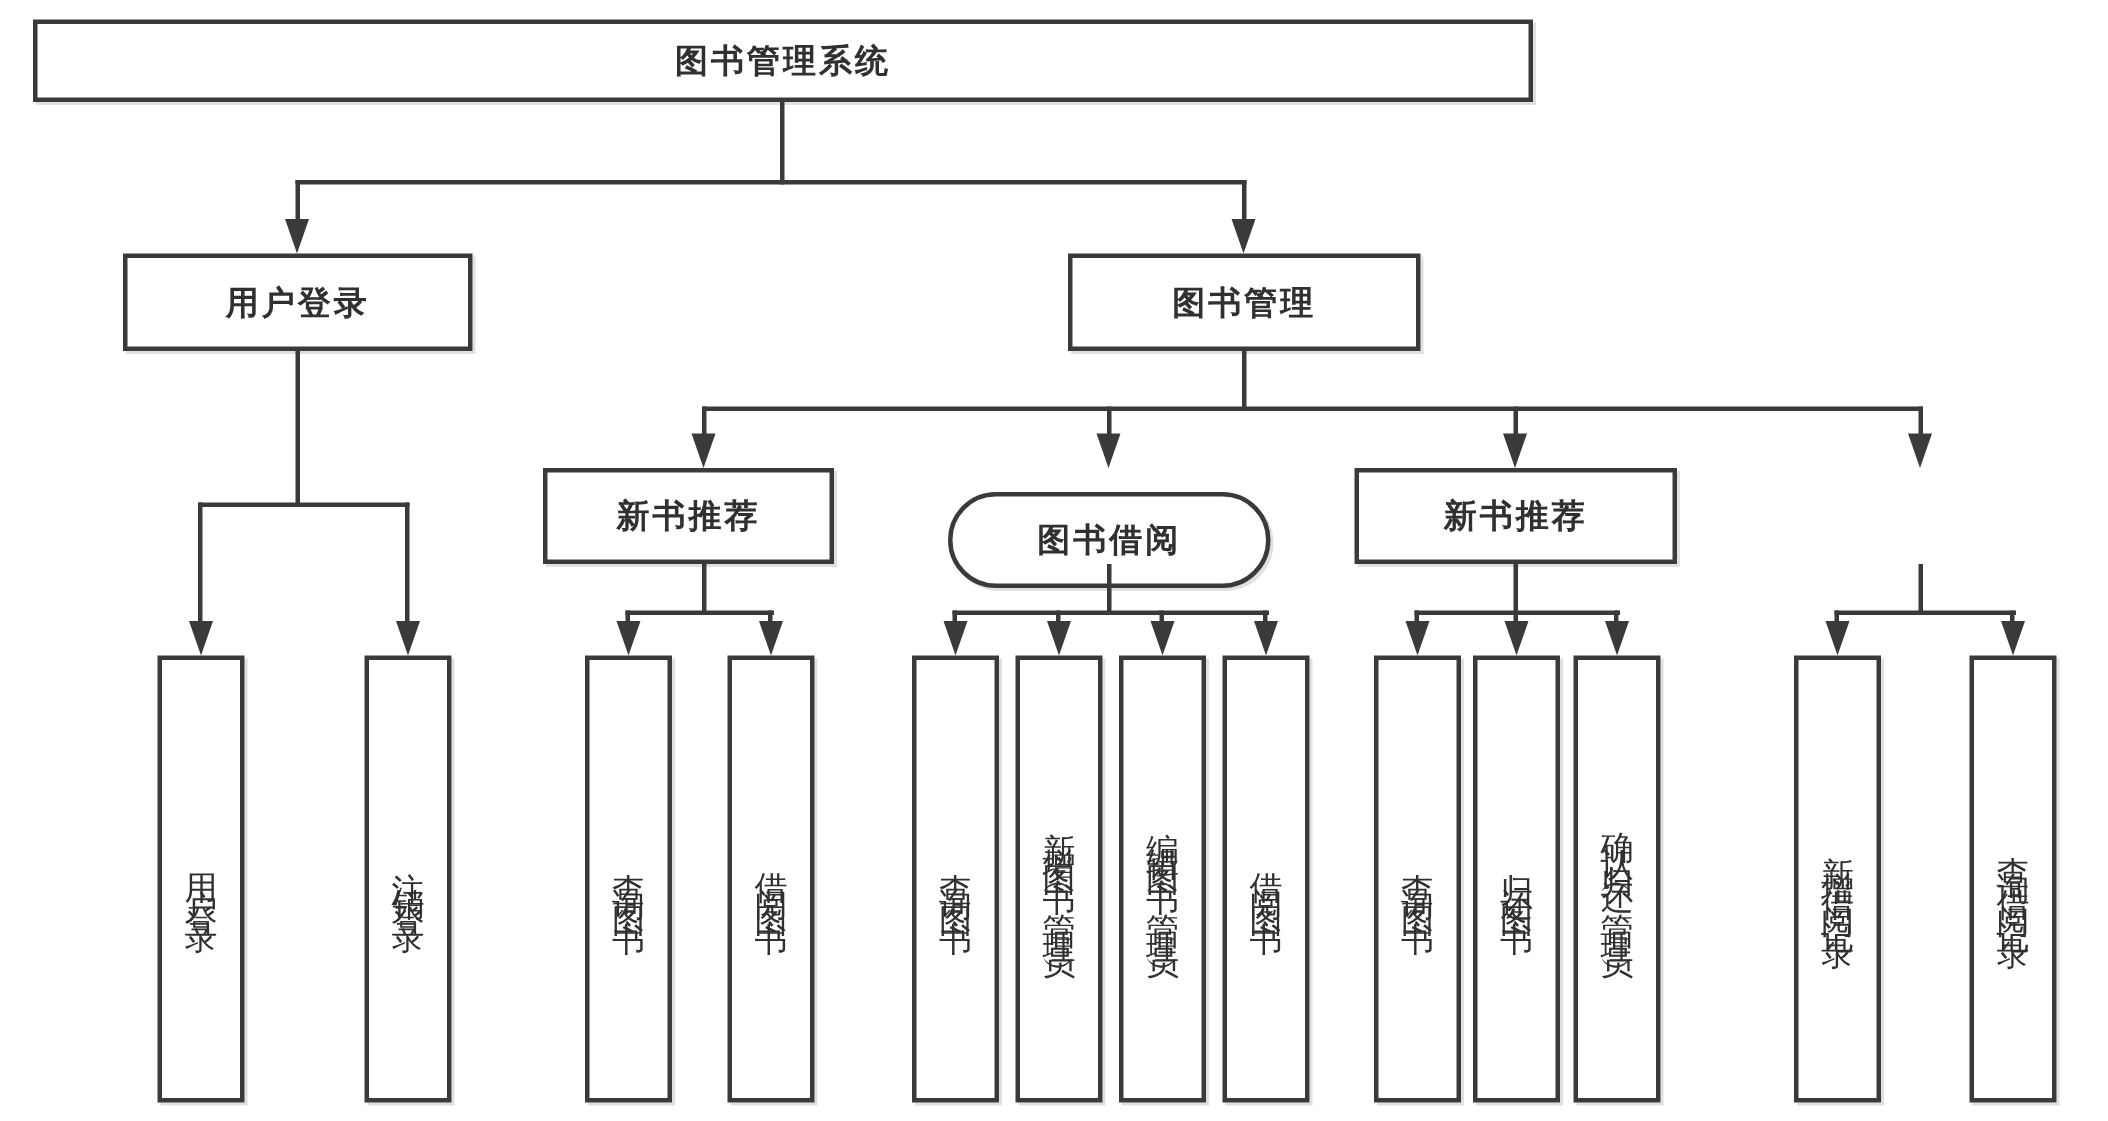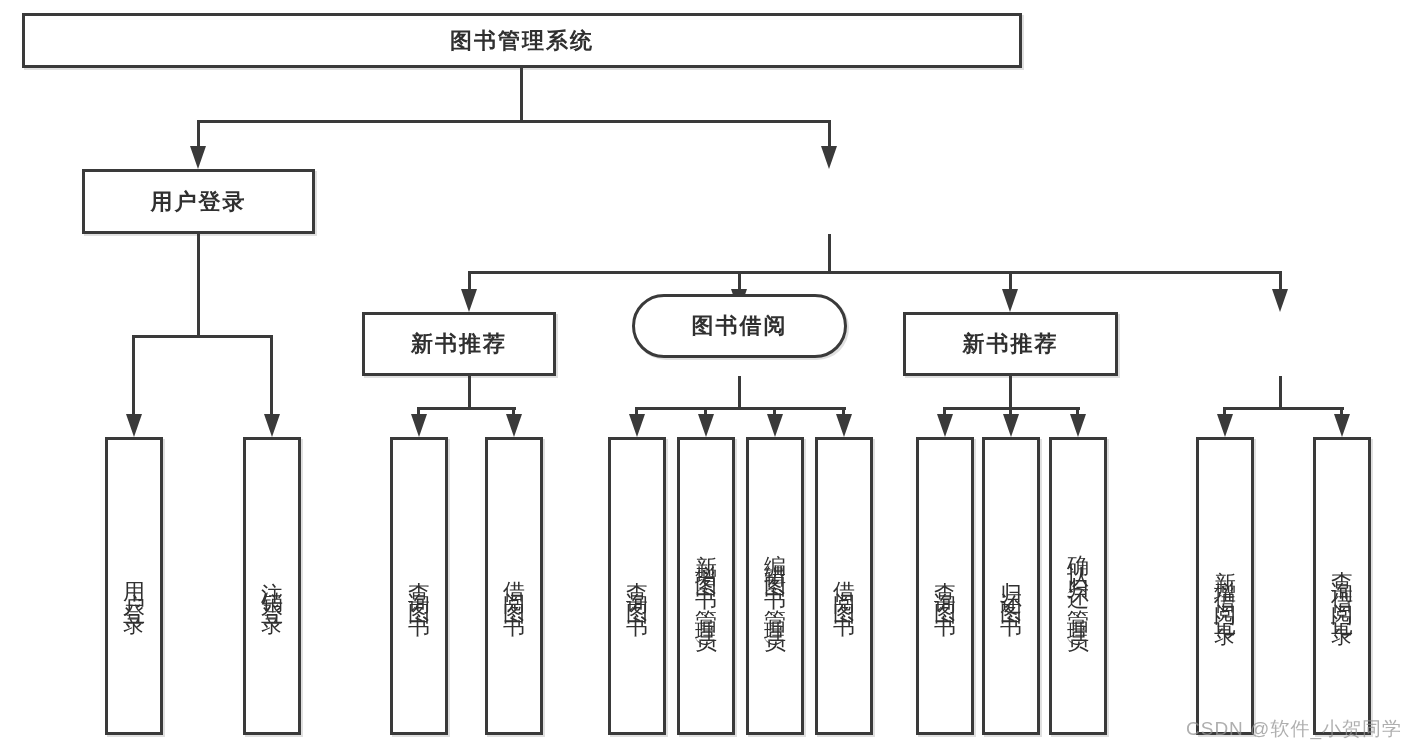--- a/index.html
+++ b/index.html
@@ -61,41 +61,42 @@
   <div class="node node-h" style="left:22px; top:13px; width:1000px; height:55px;">图书管理系统</div>
 
   <div class="vl" style="left:520px; top:68px; height:55px;"></div>
   <div class="hl" style="left:197px; top:120px; width:634px;"></div>
   <div class="vl" style="left:197px; top:120px; height:30px;"></div>
   <div class="vl" style="left:828px; top:120px; height:30px;"></div>
   <div class="arrow" style="left:190px; top:146px;"></div>
   <div class="arrow" style="left:821px; top:146px;"></div>
 
   <div class="node node-h" style="left:82px; top:169px; width:233px; height:65px;">用户登录</div>
+  <div class="node node-h" style="left:712px; top:169px; width:235px; height:65px;">图书管理</div>
 
   <div class="vl" style="left:197px; top:234px; height:104px;"></div>
   <div class="hl" style="left:132px; top:335px; width:141px;"></div>
   <div class="vl" style="left:132px; top:335px; height:82px;"></div>
   <div class="vl" style="left:270px; top:335px; height:82px;"></div>
   <div class="arrow" style="left:126px; top:414px;"></div>
   <div class="arrow" style="left:264px; top:414px;"></div>
 
   <div class="vl" style="left:828px; top:234px; height:40px;"></div>
   <div class="hl" style="left:468px; top:271px; width:814px;"></div>
   <div class="vl" style="left:468px; top:271px; height:20px;"></div>
   <div class="vl" style="left:738px; top:271px; height:20px;"></div>
   <div class="vl" style="left:1009px; top:271px; height:20px;"></div>
   <div class="vl" style="left:1279px; top:271px; height:20px;"></div>
   <div class="arrow" style="left:461px; top:289px;"></div>
   <div class="arrow" style="left:731px; top:289px;"></div>
   <div class="arrow" style="left:1002px; top:289px;"></div>
   <div class="arrow" style="left:1272px; top:289px;"></div>
 
   <div class="node node-h" style="left:362px; top:312px; width:194px; height:64px;">新书推荐</div>
-  <div class="node node-h" style="left:632px; top:294px; width:215px; height:64px;border-radius:32px;">图书借阅</div>
+  <div class="node node-h" style="left:632px; top:328px; width:215px; height:64px;border-radius:32px;">图书借阅</div>
   <div class="node node-h" style="left:903px; top:312px; width:215px; height:64px;">新书推荐</div>
 
   <div class="vl" style="left:468px; top:376px; height:34px;"></div>
   <div class="hl" style="left:417px; top:407px; width:99px;"></div>
   <div class="vl" style="left:417px; top:407px; height:10px;"></div>
   <div class="vl" style="left:512px; top:407px; height:10px;"></div>
   <div class="arrow" style="left:411px; top:414px;"></div>
   <div class="arrow" style="left:506px; top:414px;"></div>
 
   <div class="vl" style="left:738px; top:376px; height:34px;"></div>
@@ -136,15 +137,14 @@
   <div class="node node-v" style="left:746px; top:437px; width:58px; height:298px;">编辑图书（管理员）</div>
   <div class="node node-v" style="left:815px; top:437px; width:58px; height:298px;">借阅图书</div>
 
   <div class="node node-v" style="left:916px; top:437px; width:58px; height:298px;">查询图书</div>
   <div class="node node-v" style="left:982px; top:437px; width:58px; height:298px;">归还图书</div>
   <div class="node node-v" style="left:1049px; top:437px; width:58px; height:298px;">确认归还（管理员）</div>
 
   <div class="node node-v" style="left:1196px; top:437px; width:58px; height:298px;">新增借阅记录</div>
   <div class="node node-v" style="left:1313px; top:437px; width:58px; height:298px;">查询借阅记录</div>
 
-  <div class="watermark">CSDN @软件_小贺同学</div>
 
 </div>
 
 </body></html>

